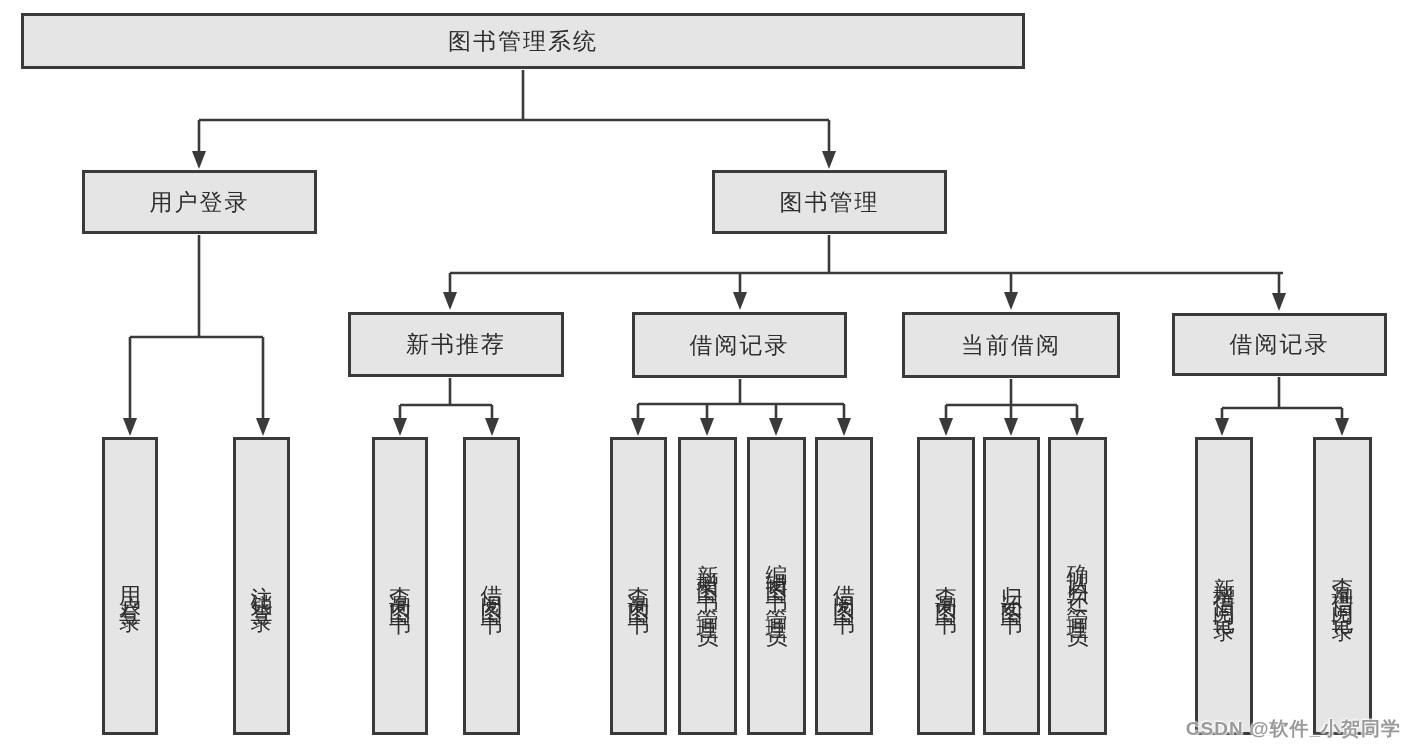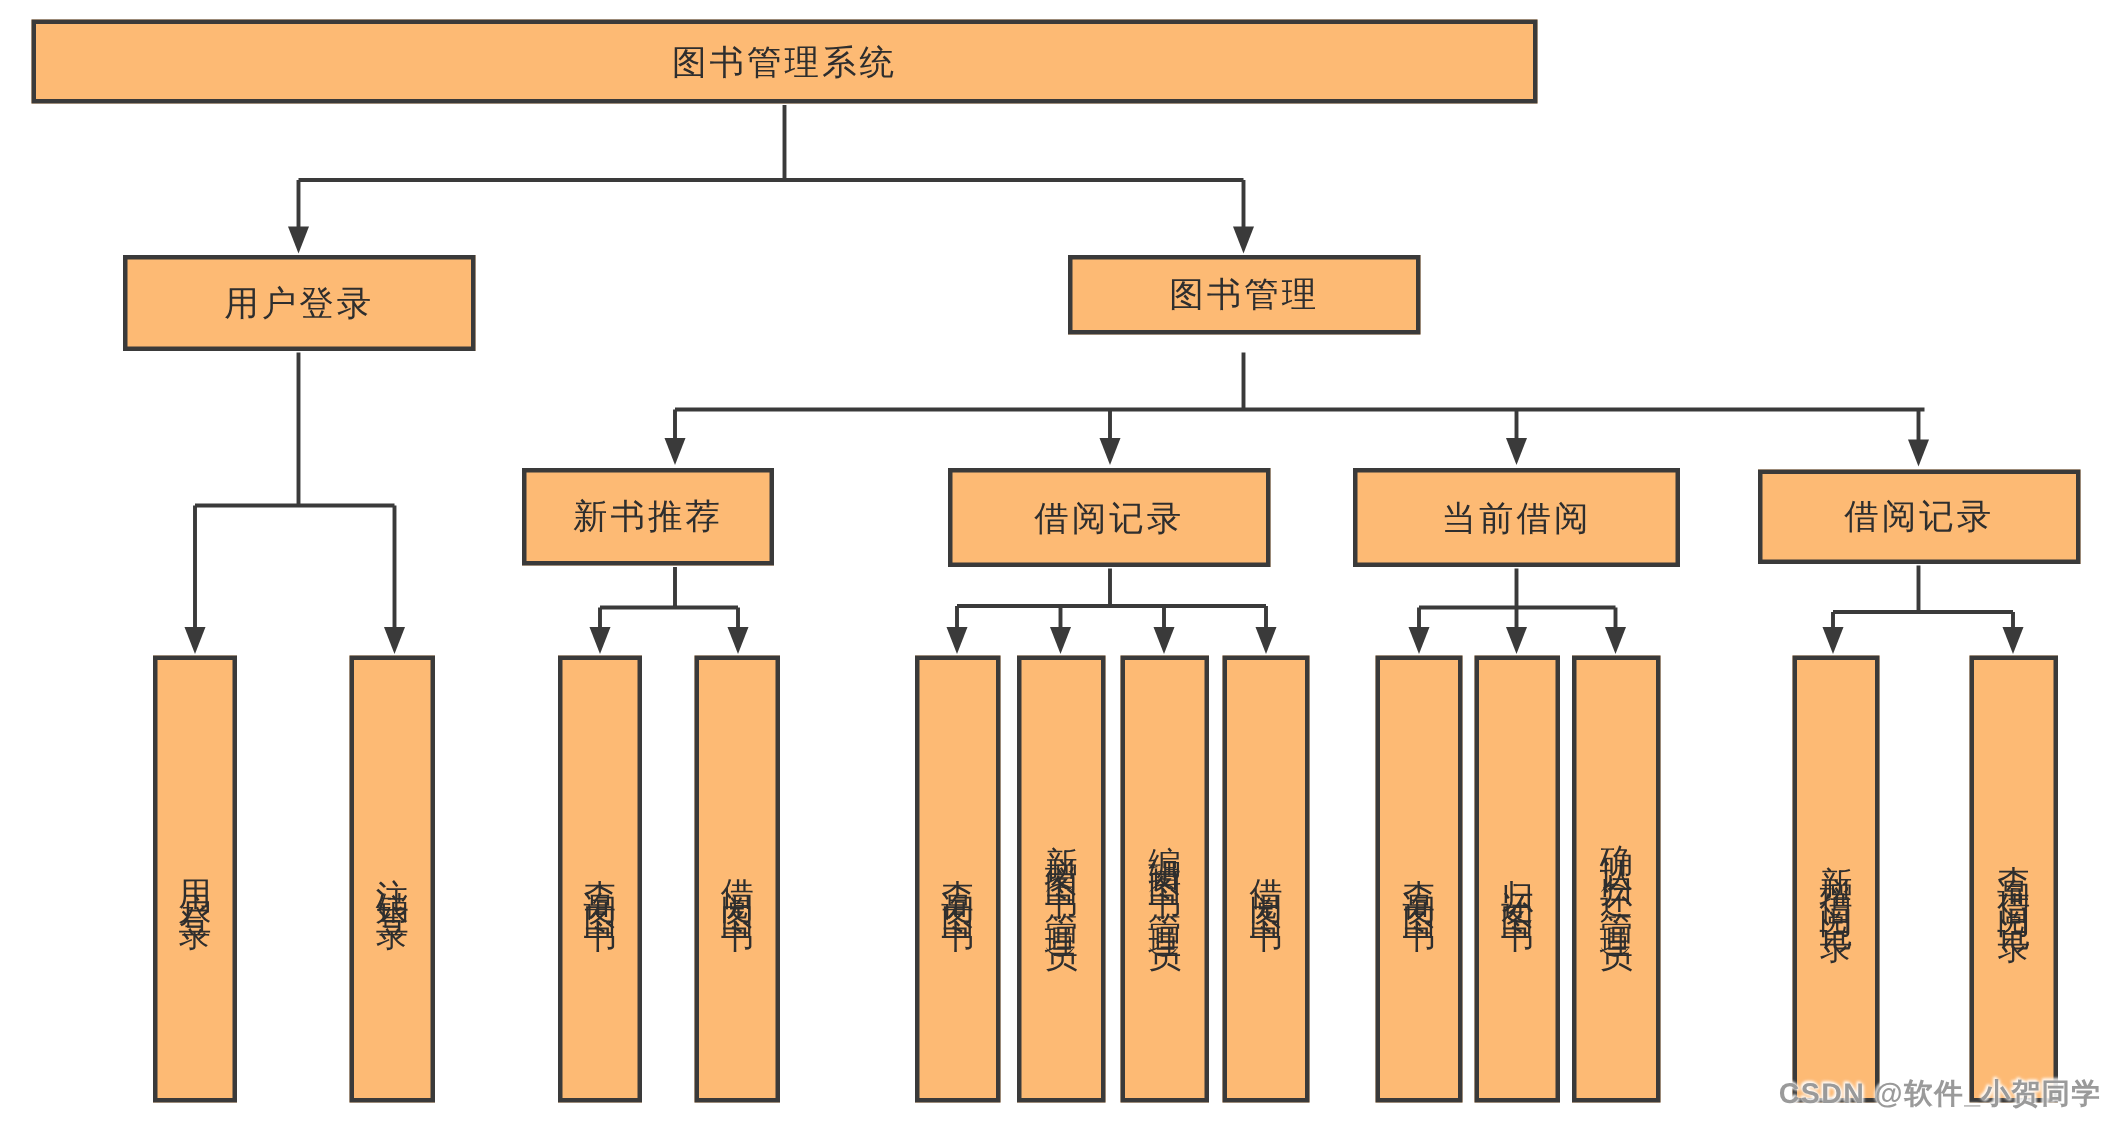--- a/index.html
+++ b/index.html
@@ -16,21 +16,21 @@
     font-family:"Liberation Sans","DejaVu Sans",sans-serif;
     position:relative;
     overflow:hidden;
   }
   #canvas{position:absolute;left:0;top:0;width:1405px;height:747px;}
   svg.connectors{position:absolute;left:0;top:0;width:1405px;height:747px;z-index:1;}
   svg.connectors path{stroke:var(--line);stroke-width:2.6;fill:none;}
   svg.connectors polygon{fill:var(--line);stroke:none;}
   .node{
     position:absolute;
-    background:#fdba74;
+    background:#e5e5e5;
     border:3px solid var(--line);
     display:flex;align-items:center;justify-content:center;
     color:var(--text);
     z-index:2;
   }
   .node.h{ 
     font-size:23px;
     letter-spacing:2px;
     white-space:nowrap;
   }
@@ -91,23 +91,23 @@
     <polygon points="1070,418 1084,418 1077,436"></polygon>
 
     <path d="M1279,377 L1279,408 M1222,408 L1342,408 M1222,408 L1222,419 M1342,408 L1342,419"></path>
     <polygon points="1215,418 1229,418 1222,436"></polygon>
     <polygon points="1335,418 1349,418 1342,436"></polygon>
   </svg>
 
   <div class="node h" style="left:21px;top:13px;width:1004px;height:56px;">图书管理系统</div>
 
   <div class="node h" style="left:82px;top:170px;width:235px;height:64px;">用户登录</div>
-  <div class="node h" style="left:712px;top:170px;width:235px;height:53px;">图书管理</div>
+  <div class="node h" style="left:712px;top:170px;width:235px;height:64px;">图书管理</div>
 
-  <div class="node h" style="left:348px;top:312px;width:168px;height:65px;">新书推荐</div>
+  <div class="node h" style="left:348px;top:312px;width:216px;height:65px;">新书推荐</div>
   <div class="node h" style="left:632px;top:312px;width:215px;height:66px;">借阅记录</div>
   <div class="node h" style="left:902px;top:312px;width:218px;height:66px;">当前借阅</div>
   <div class="node h" style="left:1172px;top:313px;width:215px;height:63px;">借阅记录</div>
 
   <div class="node leaf" style="left:102px;top:437px;width:56px;height:298px;">用户登录</div>
   <div class="node leaf" style="left:233px;top:437px;width:57px;height:298px;">注销登录</div>
 
   <div class="node leaf" style="left:372px;top:437px;width:56px;height:298px;">查询图书</div>
   <div class="node leaf" style="left:463px;top:437px;width:57px;height:298px;">借阅图书</div>
 

